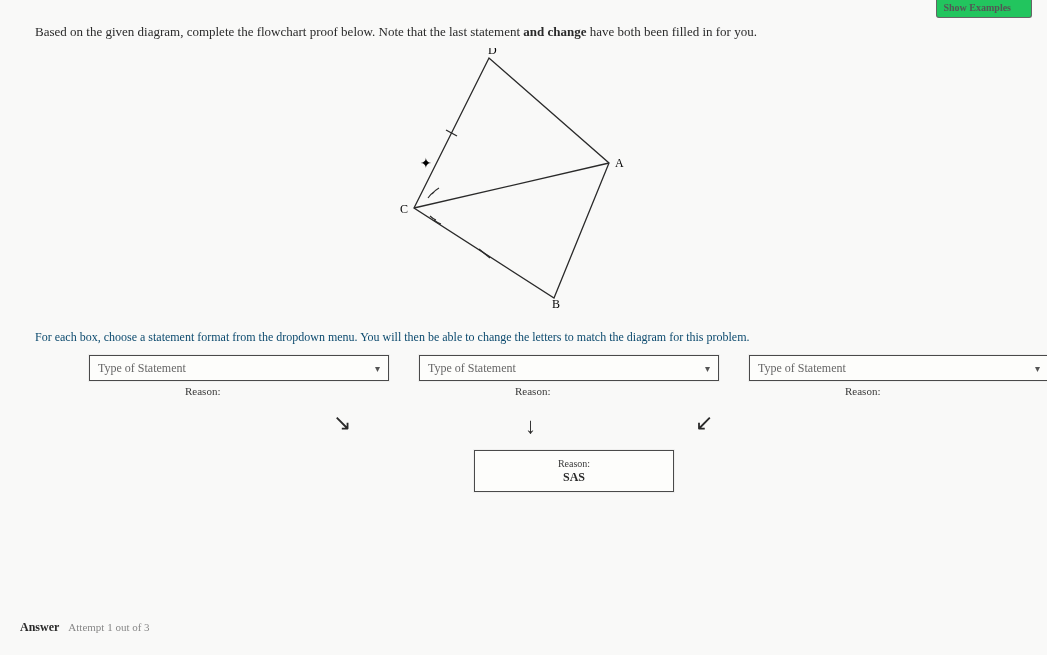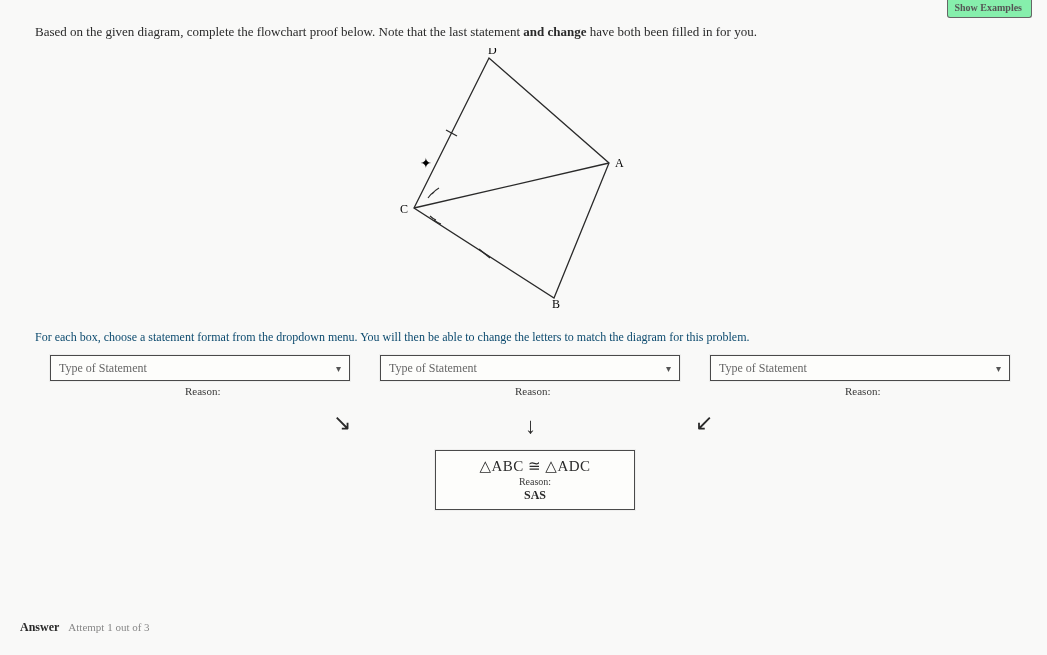--- a/index.html
+++ b/index.html
@@ -22,25 +22,25 @@
   .question-label {
     font-weight: bold;
     font-size: 13px;
     color: #3a3a3a;
     visibility: hidden;
   }
   .show-examples {
     border: 1.5px solid #666;
     border-top: none;
     border-radius: 0 0 3px 3px;
-    padding: 2px 9px 4px 6px;
+    padding: 2px 20px 4px 6px;
     font-size: 10px;
     font-weight: bold;
     color: #555;
-    background: #86efac;
+    background: #22c55e;
     margin-right: -20px;
   }
   .instructions {
     font-size: 13px;
     margin-top: 10px;
     color: #2a2a2a;
   }
   .instructions b { font-weight: bold; }
   .diagram-wrap {
     display: flex;
@@ -56,20 +56,21 @@
   .flowchart {
     position: relative;
     margin-top: 10px;
     height: 160px;
   }
   .box {
     position: absolute;
     border: 1.5px solid #4a4a4a;
     background: #fdfdfb;
     box-shadow: 0 0 0 1px rgba(0,0,0,0.04);
+    margin-left: 39px;
   }
   .dropdown-box {
     width: 300px;
     height: 26px;
     display: flex;
     align-items: center;
     padding: 0 8px;
     font-size: 12px;
     color: #666;
   }
@@ -181,21 +182,20 @@
     <span>Type of Statement</span>
     <span class="caret">▾</span>
   </div>
   <div class="reason-label" style="left:810px; top:30px;">Reason:</div>
 
   <div class="arrow" style="left:298px; top:55px; transform: rotate(0deg);">↘</div>
   <div class="arrow" style="left:490px; top:58px;">↓</div>
   <div class="arrow" style="left:660px; top:55px;">↙</div>
 
   <div class="box final-box" style="left:400px; top:95px;">
-    <div class="final-statement">△ABC ≅ △ADC</div>
     <div class="final-reason-label">Reason:</div>
     <div class="final-reason">SAS</div>
   </div>
 
 </div>
 
 <div class="answer-row">
   <span class="ans">Answer</span>
   <span class="att">Attempt 1 out of 3</span>
 </div>

